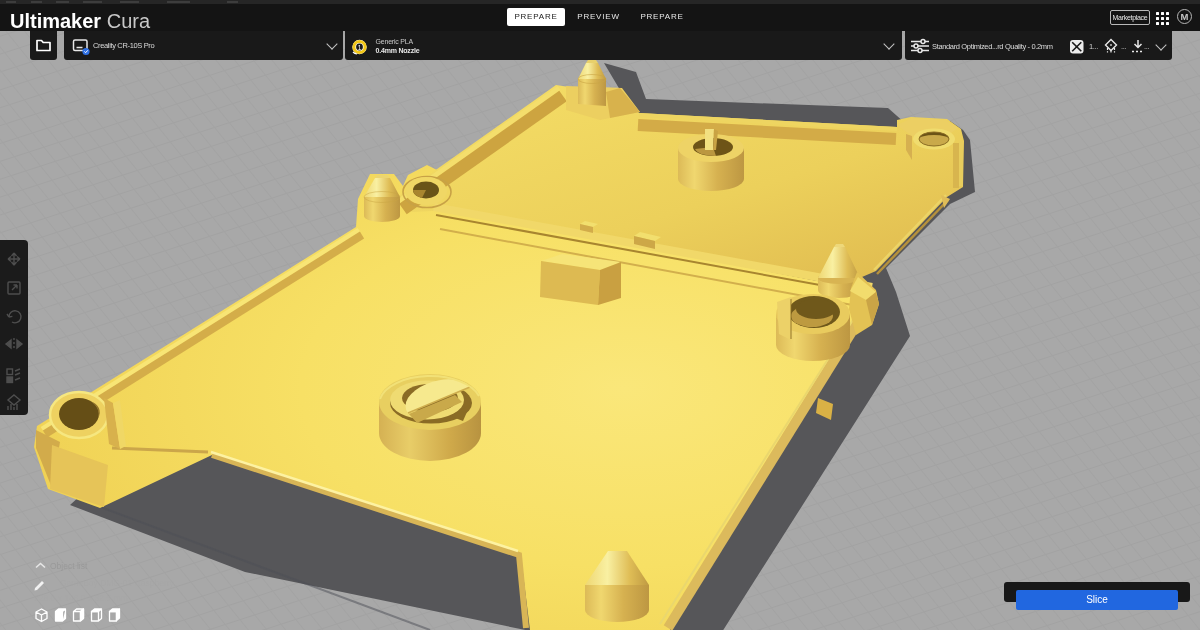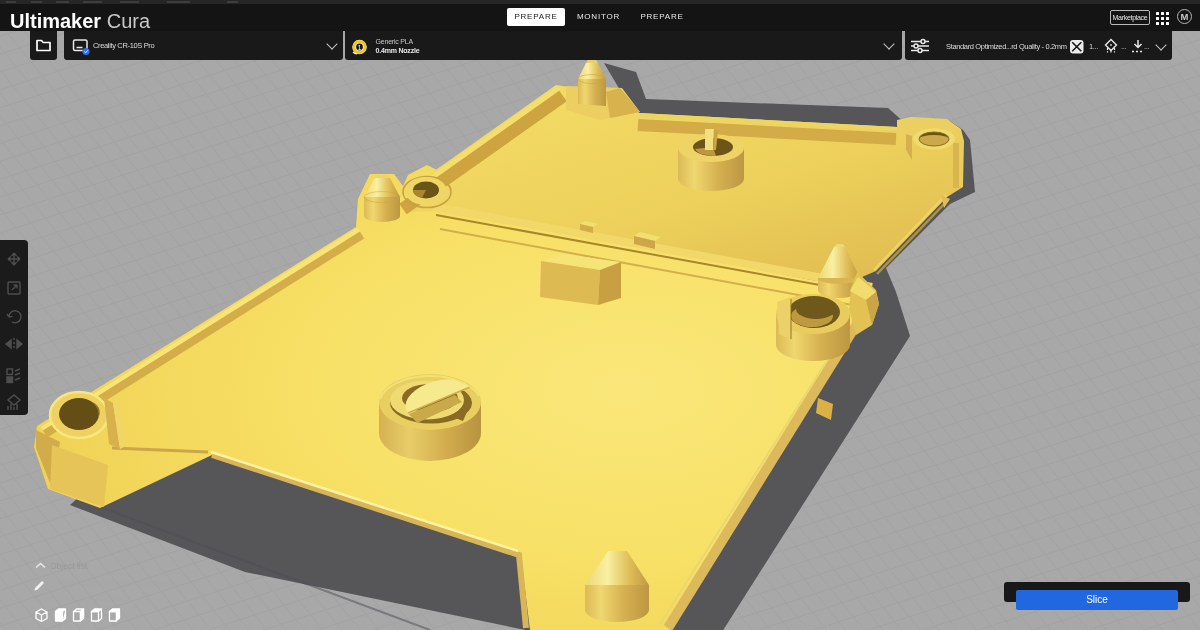--- a/index.html
+++ b/index.html
@@ -211,21 +211,21 @@
     <div class="m" style="left:31px;width:11px;"></div>
     <div class="m" style="left:56px;width:13px;"></div>
     <div class="m" style="left:83px;width:19px;"></div>
     <div class="m" style="left:120px;width:19px;"></div>
     <div class="m" style="left:167px;width:23px;"></div>
     <div class="m" style="left:227px;width:11px;"></div>
   </div>
   <div id="header">
     <div id="logo">Ultimaker <span>Cura</span></div>
     <div class="tab" id="tab1">PREPARE</div>
-    <div class="tab" id="tab2">MONITOR</div>
+    <div class="tab" id="tab2">PREVIEW</div>
     <div class="tab" id="tab3">PREPARE</div>
     <div id="marketplace">Marketplace</div>
     <div id="gridicon">
       <i style="left:0;top:0"></i>
         <i style="left:5px;top:0"></i>
         <i style="left:10px;top:0"></i>
       <i style="left:0;top:5px"></i>
         <i style="left:5px;top:5px"></i>
         <i style="left:10px;top:5px"></i>
       <i style="left:0;top:10px"></i>
@@ -266,21 +266,21 @@
     <svg width="30" height="29" style="position:absolute;left:0;top:0">
       <g stroke="#e8e8e8" stroke-width="1.5" fill="none">
         <line x1="6" y1="10.5" x2="24" y2="10.5"></line>
           <circle cx="18" cy="10.5" r="2" fill="#191919"></circle>
         <line x1="6" y1="15" x2="24" y2="15"></line>
           <circle cx="11" cy="15" r="2" fill="#191919"></circle>
         <line x1="6" y1="19.5" x2="24" y2="19.5"></line>
           <circle cx="15" cy="19.5" r="2" fill="#191919"></circle>
       </g>
     </svg>
-    <div class="ptxt" style="left:41px; top:10.5px;">Standard Optimized...rd Quality - 0.2mm</div>
+    <div class="ptxt" style="left:27px; top:10.5px;">Standard Optimized...rd Quality - 0.2mm</div>
     <svg width="18" height="29" style="position:absolute;left:163px;top:0">
       <rect x="2" y="9" width="13.5" height="13.5" rx="3" fill="#ececec"></rect>
       <path d="M4.2,11.2 L13.3,20.3 M13.3,11.2 L4.2,20.3" stroke="#191919" stroke-width="1.6"></path>
       <circle cx="8.75" cy="15.75" r="1.1" fill="#191919"></circle>
     </svg>
     <div class="ptxt" style="left:184px; top:10.5px; color:#cfcfcf;">1...</div>
     <svg width="18" height="29" style="position:absolute;left:197px;top:0">
       <path d="M9,8.5 L14.5,14 L9,19.5 L3.5,14 Z" fill="none" stroke="#e8e8e8" stroke-width="1.4"></path>
       <path d="M5.5,17 v4.5 M9,19.5 v2.5 M12.5,17 v4.5 M9,13 v3" stroke="#e8e8e8" stroke-width="1.2" stroke-dasharray="2,1.2"></path>
     </svg>

